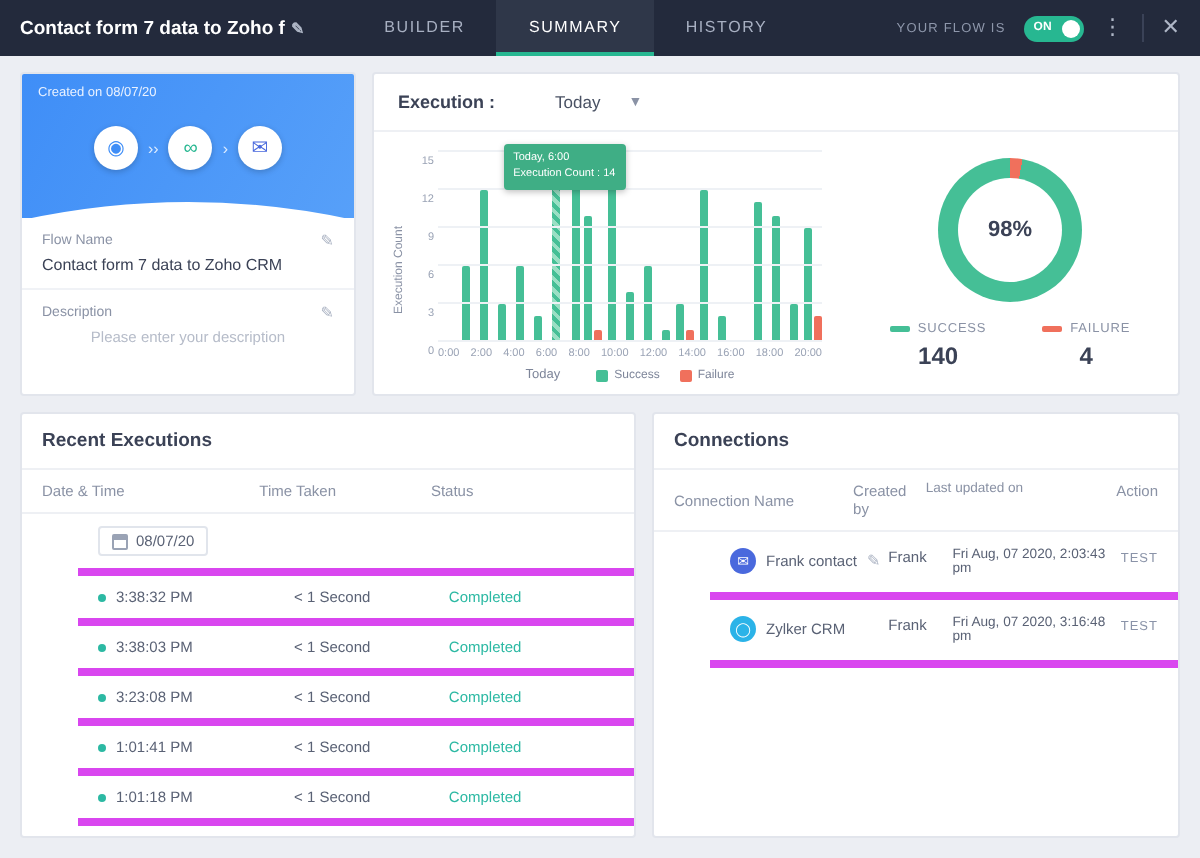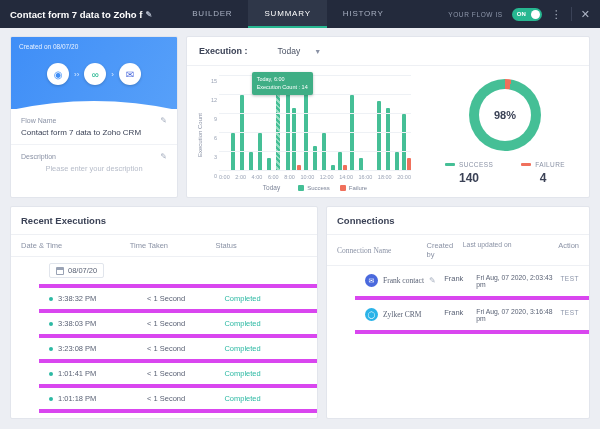--- a/index.html
+++ b/index.html
@@ -111,21 +111,21 @@
   .col-tt { width:30%; }
   .col-st { flex:1; }
   .status-ok { color:#2cb9a3; }
   .dot { width:4px; height:4px; border-radius:50%; background:#2cb9a3; flex:none; }
   .date-chip { display:inline-flex; align-items:center; gap:4px; border:1px solid #e1e5ec;
     border-radius:2px; padding:2px 6px; font-size:7.5px; color:#5a6275; cursor:pointer; }
   .cal-icon { width:8px; height:8px; border:1px solid #9aa3b5; border-top:3px solid #9aa3b5;
     border-radius:1px; display:inline-block; }
 
   .conn-card { flex:1; height:213px; display:flex; flex-direction:column; }
-  .c-name { width:37%; display:flex; align-items:center; gap:5px;font-family:Liberation Serif, serif; }
+  .c-name { width:37%; display:flex; align-items:center; gap:5px; }
   .c-by { width:15%; }
   .c-upd { flex:1; font-size:6.8px; }
   .c-act { width:26px; text-align:right; }
   .conn-icon { width:13px; height:13px; border-radius:50%; display:flex; align-items:center;
     justify-content:center; color:#fff; font-size:7px; flex:none; }
   .test-link { font-size:6.5px; letter-spacing:.5px; color:#8a93a8; cursor:pointer; }
   .conn-row { padding:8px 10px; }
 </style>
 </head>
 <body>

